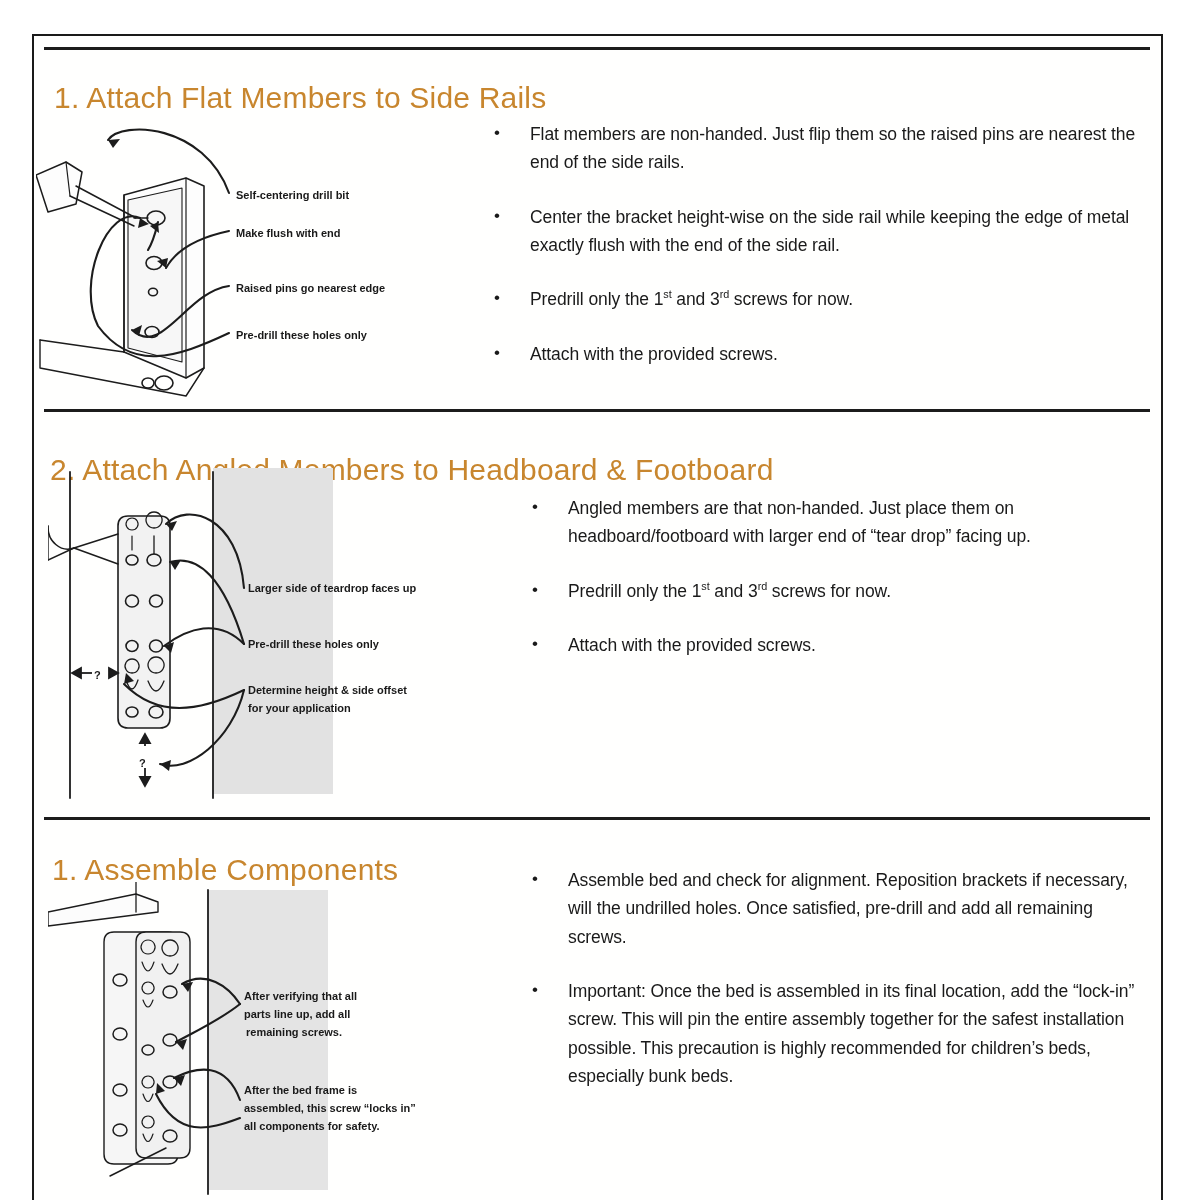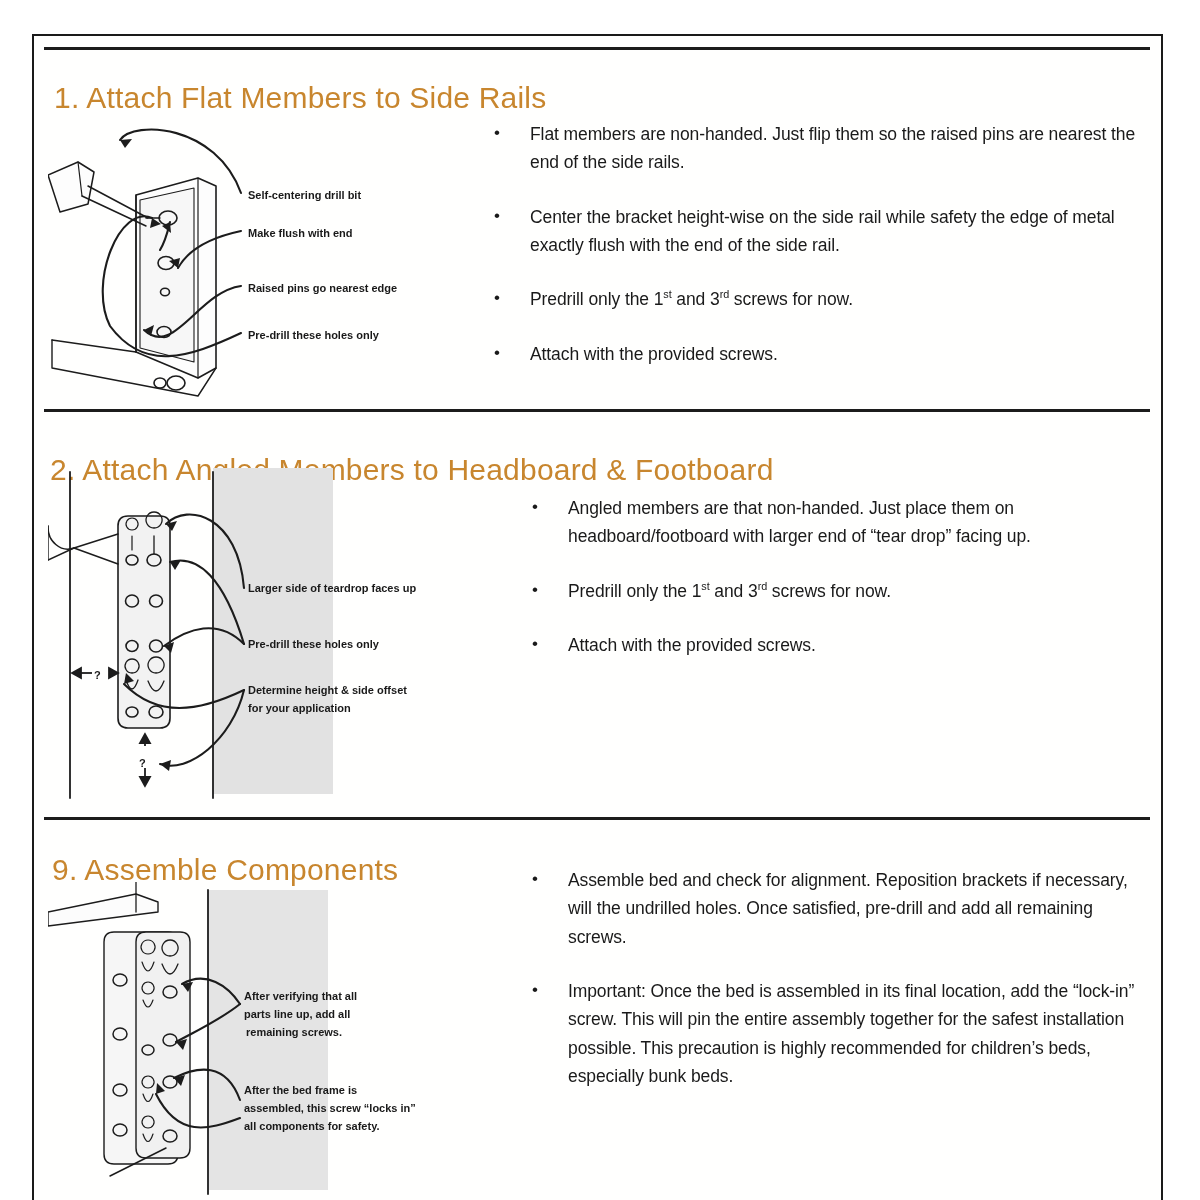--- a/index.html
+++ b/index.html
@@ -91,21 +91,21 @@
     font-size: 0.62em;
     vertical-align: super;
     line-height: 0;
     text-align: center;
   }
 
   
   .figure {
     position: absolute;
   }
-  #figure-1 { left: 48px;  top: 62px;  width: 420px; height: 300px; text-align: right; }
+  #figure-1 { left: 36px;  top: 62px;  width: 420px; height: 300px; text-align: right; }
   #figure-2 { left: 48px;  top: 430px; width: 470px; height: 340px; }
   #figure-3 { left: 48px;  top: 844px; width: 470px; height: 320px; }
 
   .figure svg { display: block; }
 
   .calloutText {
     font-family: "Liberation Sans", sans-serif;
     font-size: 11px;
     font-weight: bold;
     fill: #191919;
@@ -118,21 +118,21 @@
   <div class="frame"></div>
 
   <div class="rule" id="rule-top"></div>
   <div class="rule" id="rule-mid1"></div>
   <div class="rule" id="rule-mid2"></div>
 
   <h2 class="heading" id="heading-1">1.  Attach Flat Members to Side Rails</h2>
 
   <ul class="bullets" id="bullets-1">
     <li>Flat members are non-handed. Just flip them so the raised pins are nearest the end of the side rails.</li>
-    <li>Center the bracket height-wise on the side rail while safety the edge of metal exactly flush with the end of the side rail.</li>
+    <li>Center the bracket height-wise on the side rail while keeping the edge of metal exactly flush with the end of the side rail.</li>
     <li>Predrill only the 1<sup>st</sup> and 3<sup>rd</sup> screws for now.</li>
     <li>Attach with the provided screws.</li>
   </ul>
 
   <div class="figure" id="figure-1">
     <svg width="420" height="300" viewBox="0 0 420 300" xmlns="http://www.w3.org/2000/svg">
       <g fill="none" stroke="#1c1c1c" stroke-width="1.6" stroke-linecap="round" stroke-linejoin="round">
 
         <path d="M88 95 L150 78 L168 86 L168 268 L150 278 L88 252 Z" fill="#fdfdfd"></path>
         <path d="M150 78 L150 278" stroke-width="1.2"></path>
@@ -255,21 +255,21 @@
 
       <g>
         <text class="calloutText" x="200" y="124">Larger side of teardrop faces up</text>
         <text class="calloutText" x="200" y="180">Pre-drill these holes only</text>
         <text class="calloutText" x="200" y="226">Determine height &amp; side offset</text>
         <text class="calloutText" x="200" y="244">for your application</text>
       </g>
     </svg>
   </div>
 
-  <h2 class="heading" id="heading-3">9. Assemble Components</h2>
+  <h2 class="heading" id="heading-3">1. Assemble Components</h2>
 
   <ul class="bullets" id="bullets-3">
     <li>Assemble bed and check for alignment. Reposition brackets if necessary, will the undrilled holes. Once satisfied, pre-drill and add all remaining screws.</li>
     <li>Important: Once the bed is assembled in its final location, add the “lock-in” screw. This will pin the entire assembly together for the safest installation possible. This precaution is highly recommended for children’s beds, especially bunk beds.</li>
   </ul>
 
   <div class="figure" id="figure-3">
     <svg width="470" height="320" viewBox="0 0 470 320" xmlns="http://www.w3.org/2000/svg">
 
       <rect x="160" y="8" width="120" height="300" fill="#e4e4e4"></rect>

